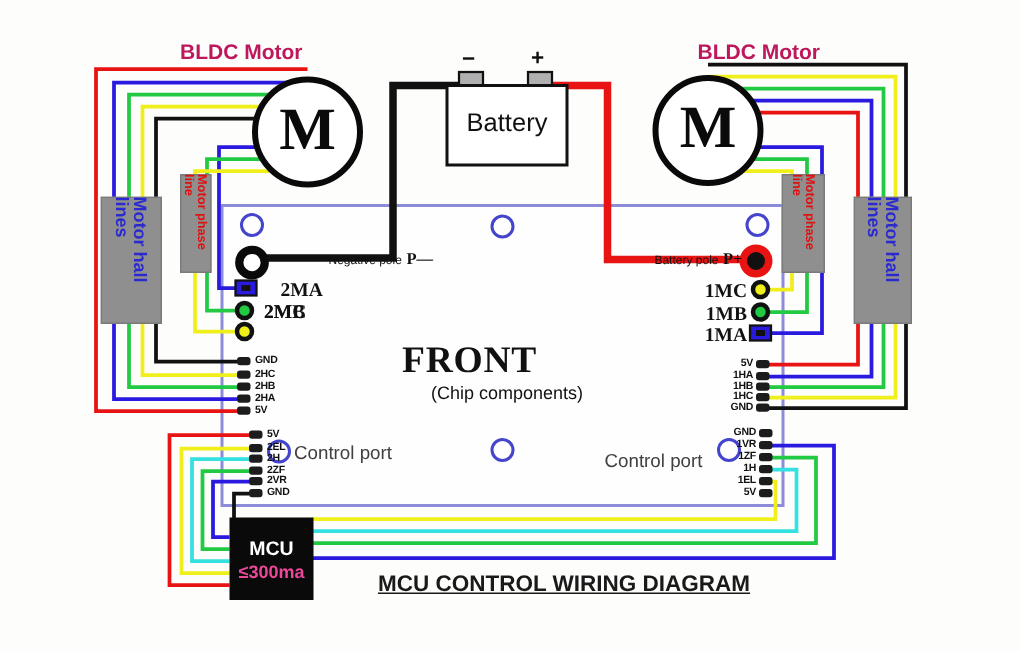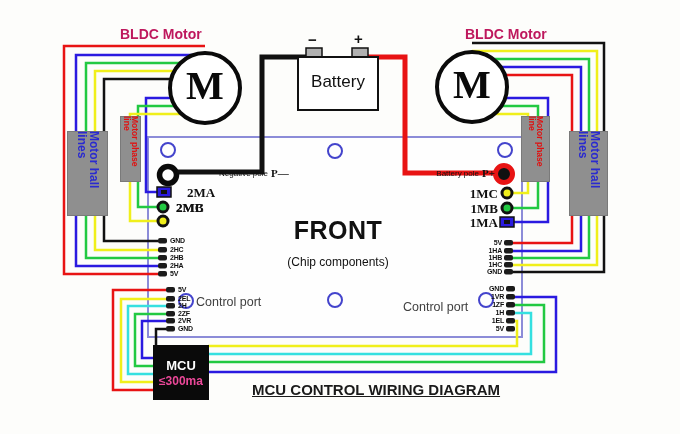--- a/index.html
+++ b/index.html
@@ -174,21 +174,21 @@
   </div>
 
   <div class="motor-m" style="left:185px;top:66px;">M</div>
   <div class="motor-m" style="left:452px;top:65px;">M</div>
 
   <div class="txt bldc" style="left:120px;top:26px;">BLDC Motor</div>
   <div class="txt bldc" style="left:465px;top:26px;">BLDC Motor</div>
   <div class="txt sign" style="left:308px;top:31px;">−</div>
   <div class="txt sign" style="left:354px;top:30px;">+</div>
   <div class="txt battery-label" style="left:298px;top:72px;width:80px;text-align:center;">Battery</div>
-  <div class="txt front" style="left:268px;top:216px;width:140px;text-align:center;">FRONT</div>
+  <div class="txt front" style="left:268px;top:227px;width:140px;font-family:Liberation Serif, serif;">FRONT</div>
   <div class="txt chip" style="left:268px;top:255px;width:140px;text-align:center;">(Chip components)</div>
   <div class="txt title" style="left:252px;top:381px;text-decoration:underline;">MCU CONTROL WIRING DIAGRAM</div>
 
   <div class="txt pole" style="left:183px;top:167px;margin-left:36px;">
     <span>Negative pole</span>
     <b>P—</b>
   </div>
   <div class="txt pole" style="left:425px;top:167px;width:70px;justify-content:flex-end;">
     <span>Battery pole</span>
     <b>P+</b>

